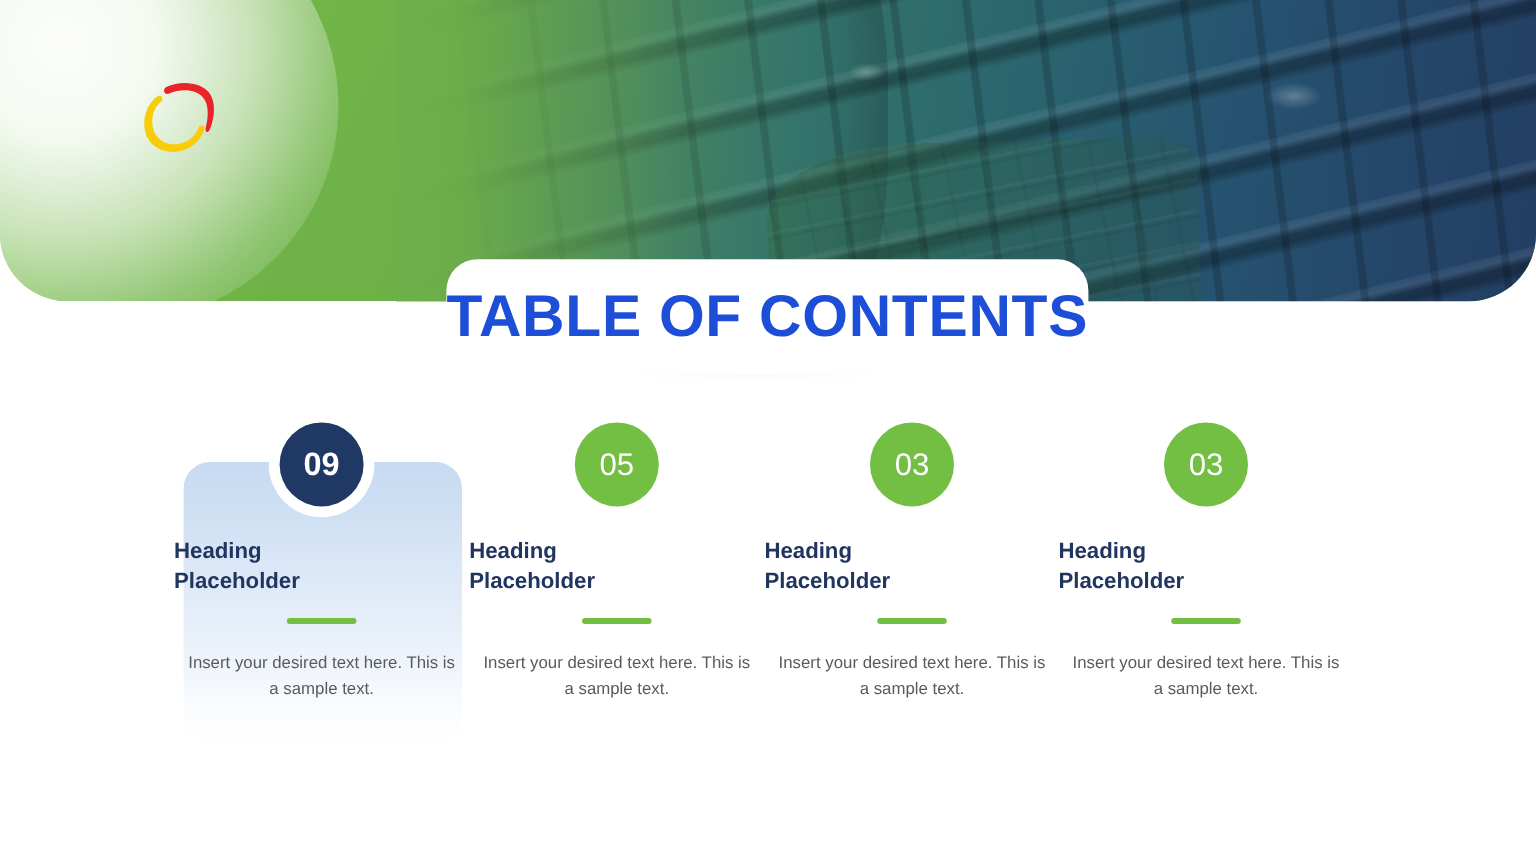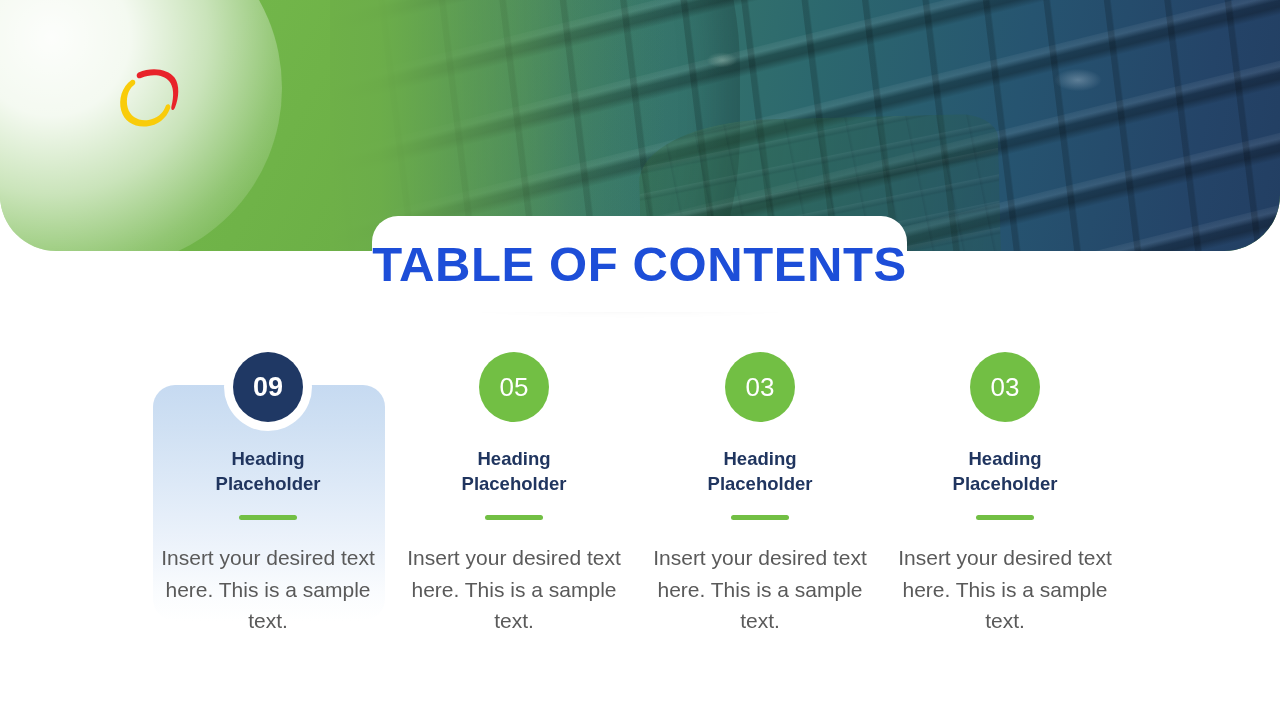--- a/index.html
+++ b/index.html
@@ -303,21 +303,21 @@
     font-weight: bold;
     font-size: 27px;
     box-shadow: 0 0 0 9px #ffffff;
   }
 
   .card-heading {
     position: absolute;
     left: 0;
     top: 95px;
     width: 246px;
-    text-align: center;
+    text-align: left;
     color: #20355f;
     font-size: 18.5px;
     font-weight: bold;
     line-height: 1.34;
     font-family: "Liberation Sans", sans-serif;
   }
 
   .card-rule {
     position: absolute;
     left: 50%;
@@ -329,21 +329,21 @@
     background: #72bf44;
   }
 
   .card-body {
     position: absolute;
     left: 8px;
     top: 190px;
     width: 230px;
     text-align: center;
     color: #5a5a5a;
-    font-size: 21px;
+    font-size: 14px;
     line-height: 1.5;
     font-family: "Liberation Sans", sans-serif;
   }
 </style>
 </head>
 <body>
 
 <div class="slide">
 
   <div class="header-banner">

